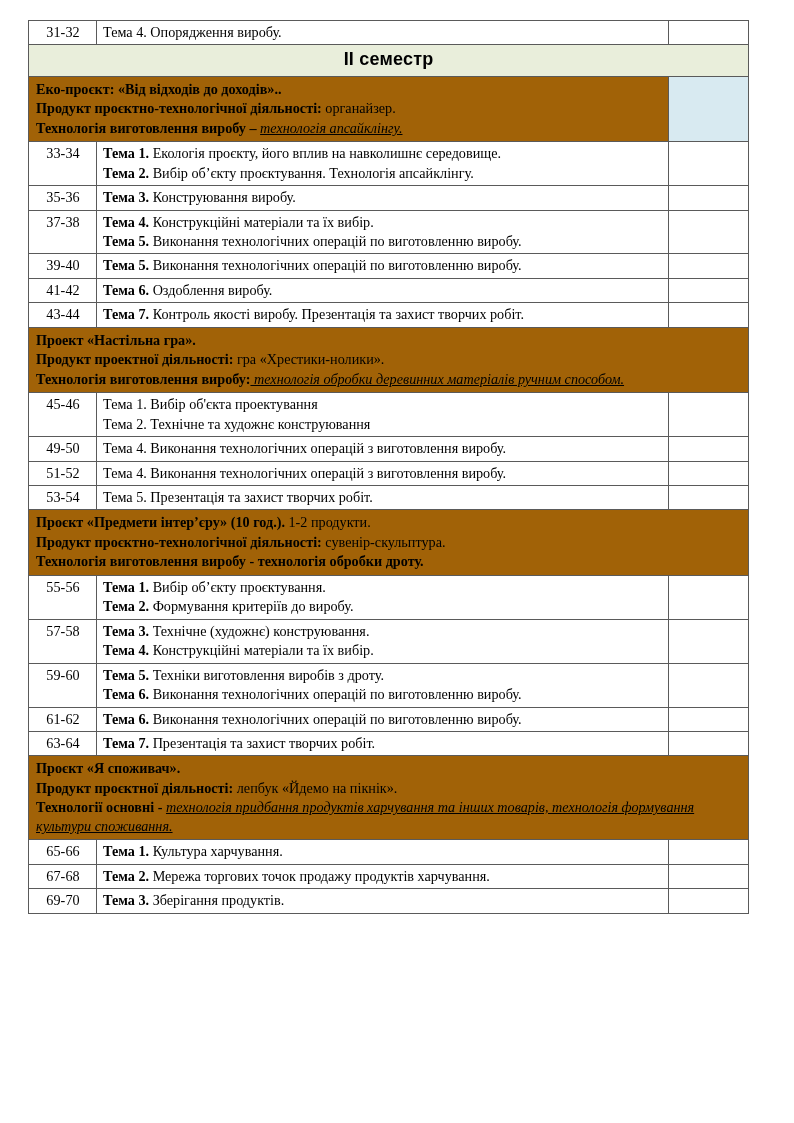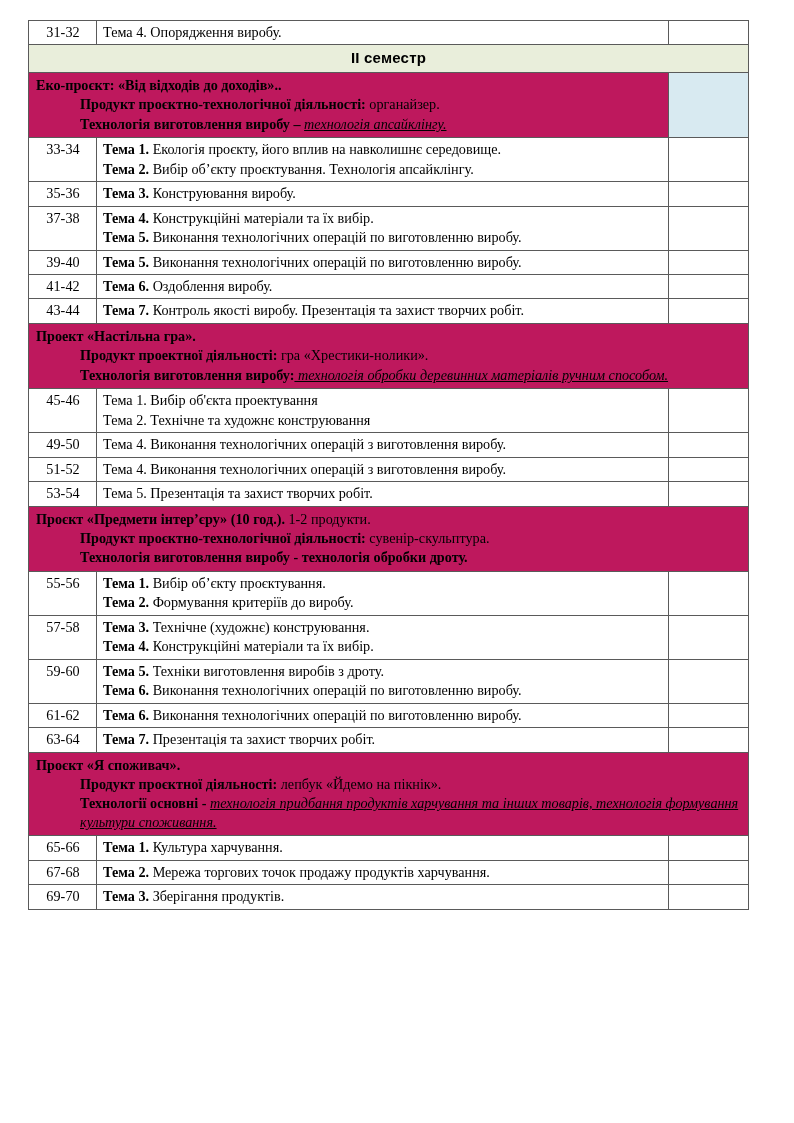--- a/index.html
+++ b/index.html
@@ -40,32 +40,32 @@
     letter-spacing:.1px;
   }
   td.note{background:#ffffff;}
 
   
   tr.semester td{
     background:#e9eedb;
     text-align:center;
     font-family:"Liberation Sans","DejaVu Sans",sans-serif;
     font-weight:bold;
-    font-size:15px;
+    font-size:18px;
     padding:3px 0 4px 0;
     letter-spacing:.2px;
   }
 
   
   tr.project td{
-    background:#be185d;
+    background:#a16207;
     padding:3px 6px 4px 7px;
   }
   .pline{display:block;}
-  .pline + .pline{margin-top:1px;margin-left:44px;}
+  .pline + .pline{margin-top:1px;}
   .b{font-weight:bold;}
   .i{font-style:italic;text-decoration:underline;}
   .bi{font-weight:bold;}
 
   .line{display:block;}
   .line + .line{margin-top:1px;}
 </style>
 </head>
 <body>
 

